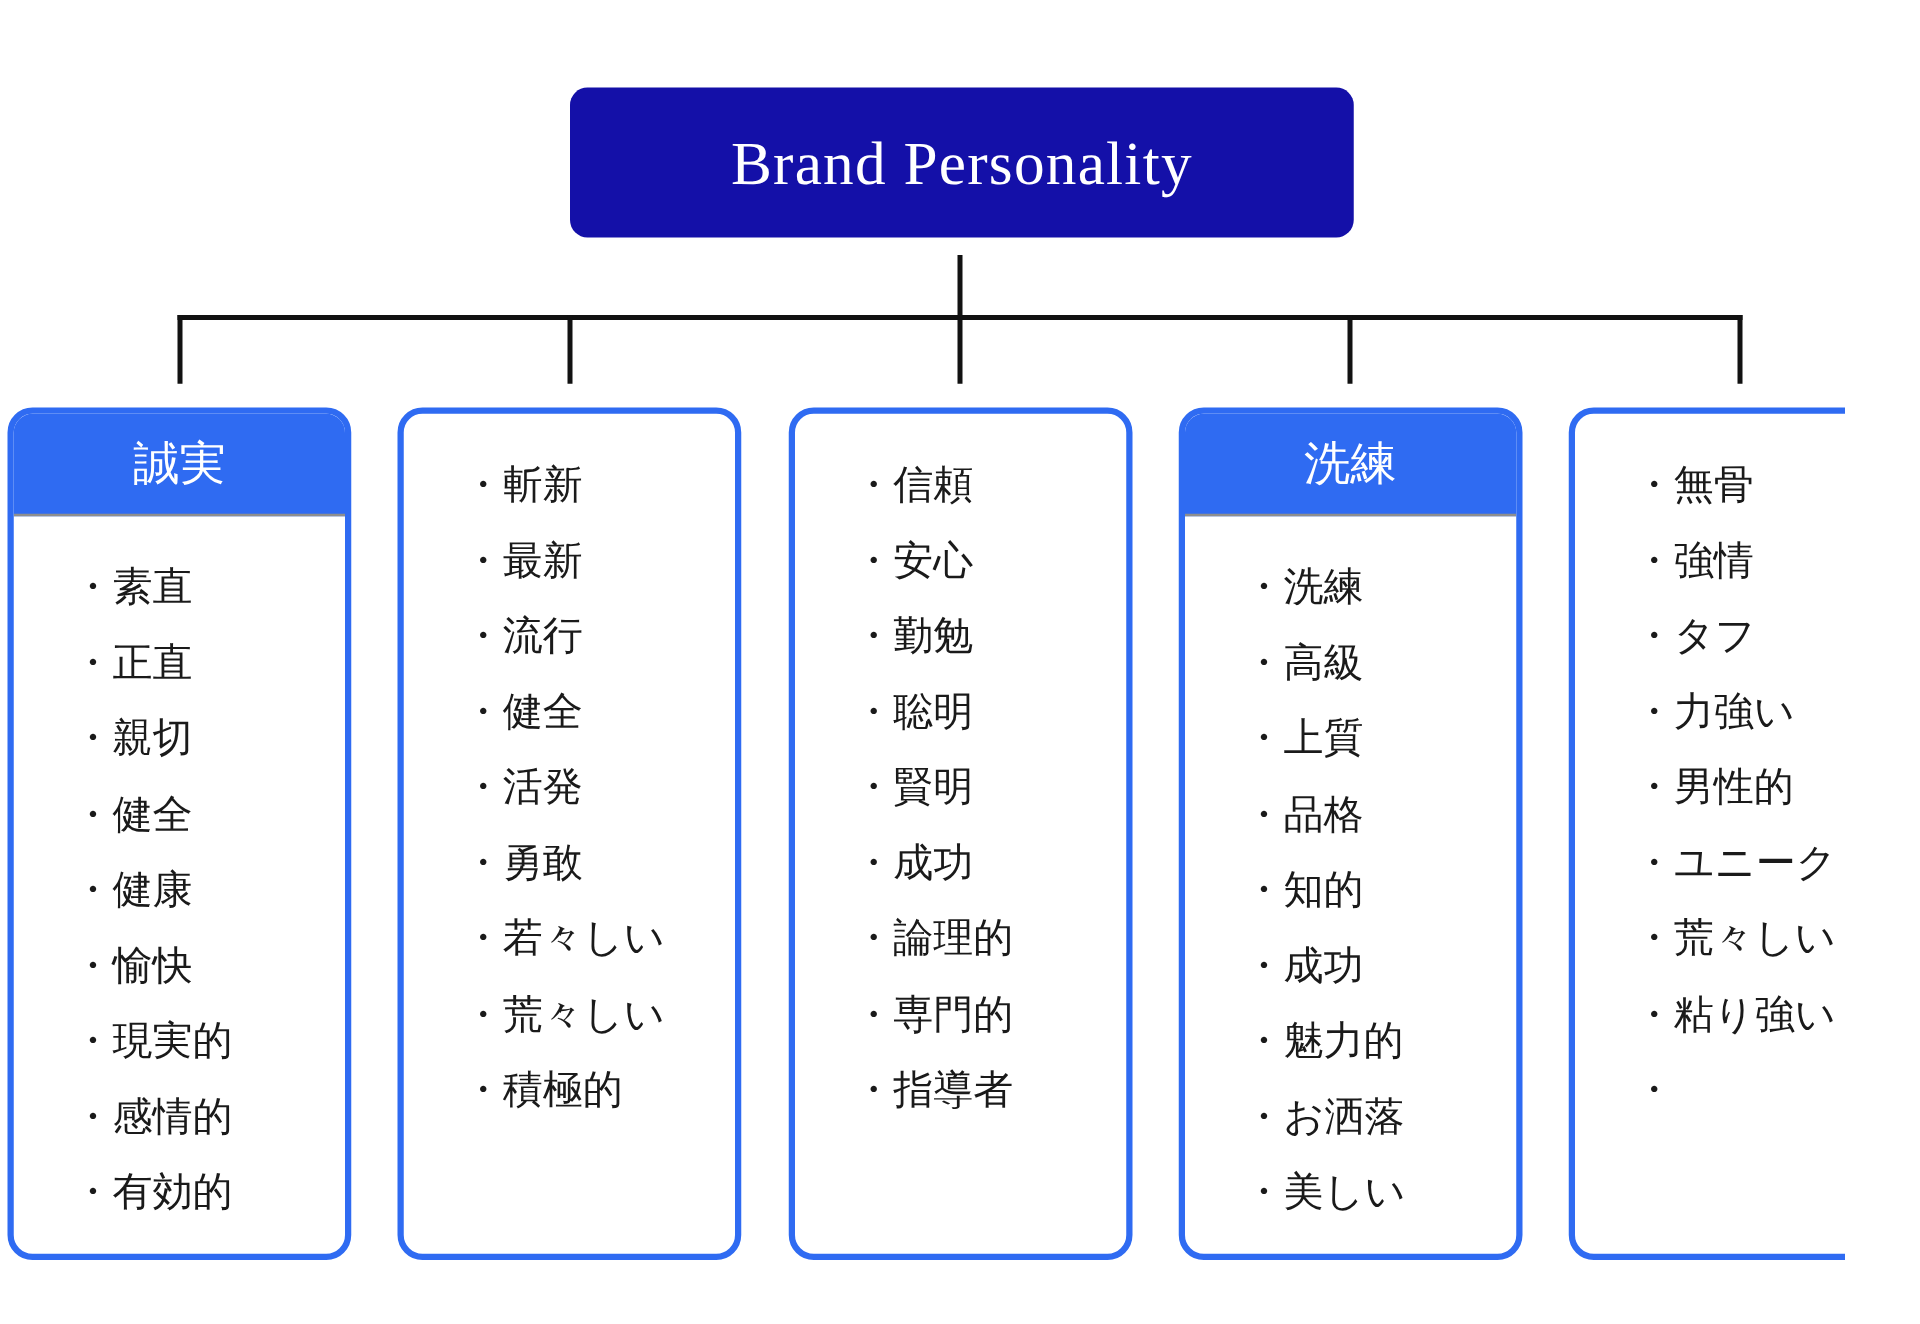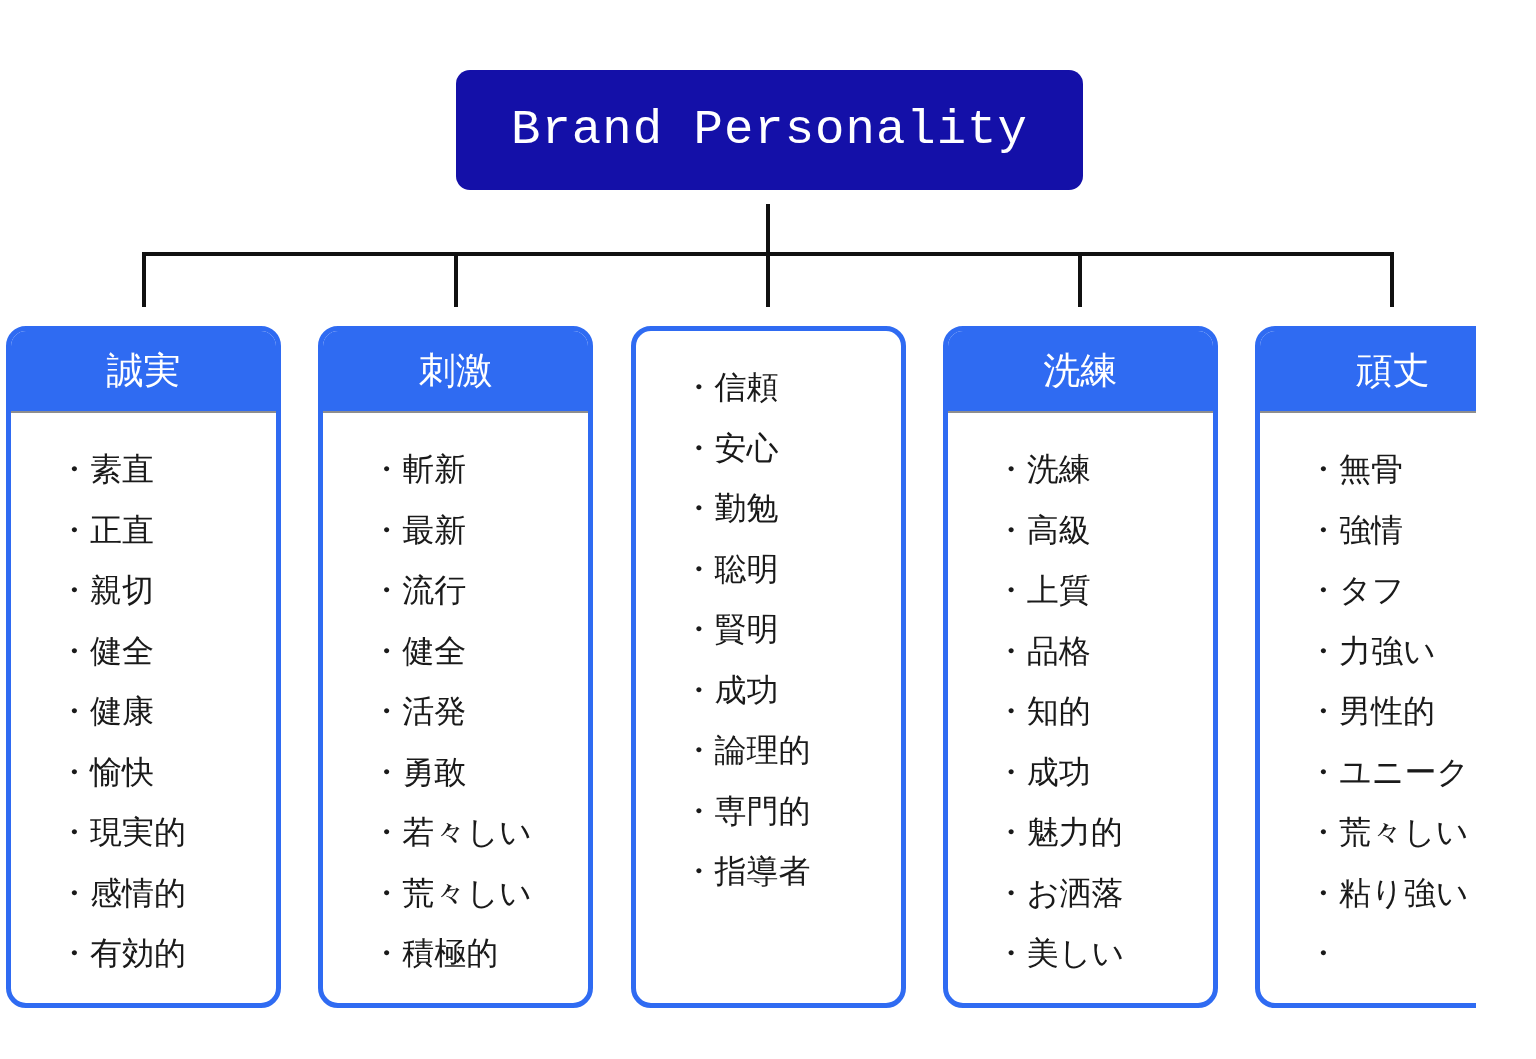--- a/index.html
+++ b/index.html
@@ -1,20 +1,20 @@
 <!DOCTYPE html>
 <html style="--background: #ffffff; --title-bg: #1410a8; --title-text: #ffffff; --card-blue: #2f6bf2; --header-text: #ffffff; --header-divider: #8e8e8e; --item-text: #1a1a1a; --line: #111111;"><head>
 <meta charset="utf-8">
 <style>
   html,body { margin:0; padding:0; background:#ffffff; }
   .canvas {
     position:relative;
     width:1476px; height:1059px;
     background:var(--background,#ffffff);
-    font-family:Liberation Mono, monospace;
+    font-family:Liberation Serif, serif;
     overflow:hidden;
   }
   .title-box {
     position:absolute; left:456px; top:70px; width:627px; height:120px;
     background:var(--title-bg,#1410a8);
     border-radius:14px;
     display:flex; align-items:center; justify-content:center;
   }
   .title-box .title-text {
     color:var(--title-text,#ffffff);
@@ -127,23 +127,20 @@
 
     <li class="item">
               <span class="bullet">・</span>
               <span class="label">有効的</span>
             </li>
   </ul>
       </div>
     </div>
 
     <div class="card">
-      <div class="card-header">
-        <span class="card-title">刺激</span>
-      </div>
       <div class="card-body">
         <ul class="items">
     <li class="item">
               <span class="bullet">・</span>
               <span class="label">斬新</span>
             </li>
 
     <li class="item">
               <span class="bullet">・</span>
               <span class="label">最新</span>
@@ -286,23 +283,20 @@
 
     <li class="item">
               <span class="bullet">・</span>
               <span class="label">美しい</span>
             </li>
   </ul>
       </div>
     </div>
 
     <div class="card">
-      <div class="card-header">
-        <span class="card-title">頑丈</span>
-      </div>
       <div class="card-body">
         <ul class="items">
     <li class="item">
               <span class="bullet">・</span>
               <span class="label">無骨</span>
             </li>
 
     <li class="item">
               <span class="bullet">・</span>
               <span class="label">強情</span>

